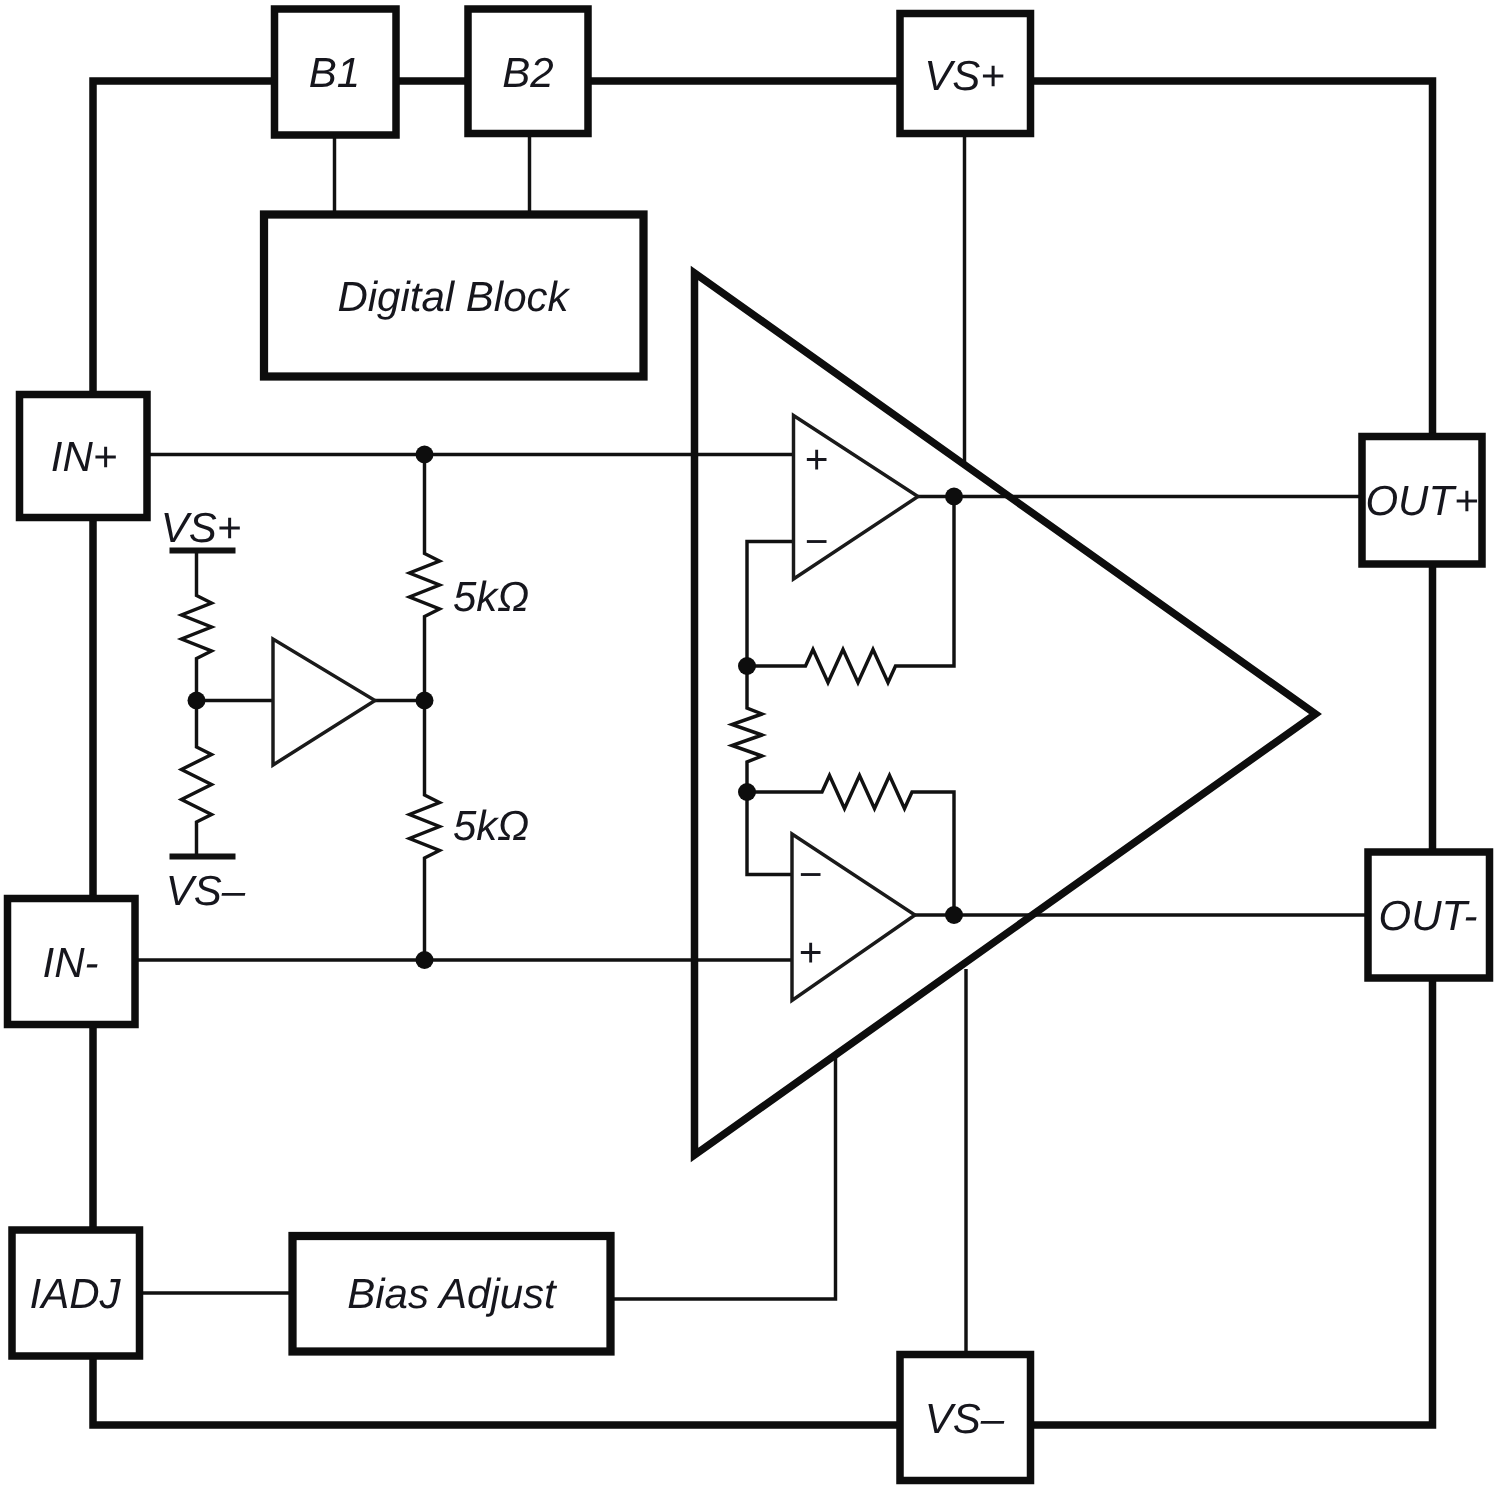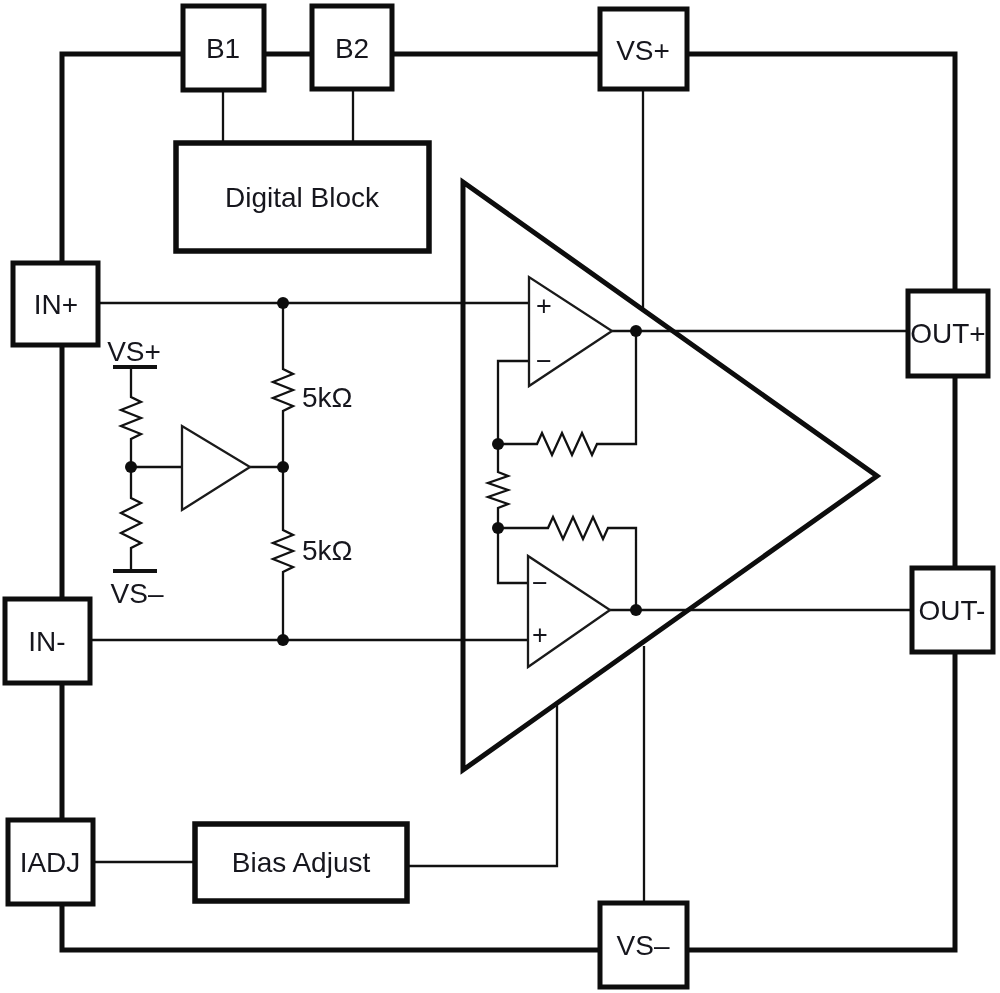--- a/index.html
+++ b/index.html
@@ -1,17 +1,17 @@
 <!DOCTYPE html>
 <html><head>
 <meta charset="utf-8">
 <style>
   html,body{margin:0;padding:0;background:#ffffff;}
   #stage{position:relative;width:1000px;height:993px;background:#ffffff;overflow:hidden;
-         font-family:"Liberation Sans", sans-serif;}
+         font-family:"Liberation Sans", sans-serif;font-style:italic;}
   svg{display:block}
   .wire{fill:none;stroke:#111111;stroke-width:2.3;stroke-linecap:butt;stroke-linejoin:miter;}
   .thick{fill:none;stroke:#0d0d0d;stroke-width:5;stroke-linejoin:miter;}
   .railbar{fill:none;stroke:#111111;stroke-width:4;}
   .termbox{fill:#ffffff;stroke:#0d0d0d;stroke-width:5;}
   .blockbox{fill:#ffffff;stroke:#0d0d0d;stroke-width:5.5;}
   .opamp{fill:#ffffff;stroke:#1a1a1a;stroke-width:2.3;stroke-linejoin:miter;}
   .dot{fill:#0d0d0d;stroke:none;}
   text{fill:#16161d;font-family:"Liberation Sans", sans-serif;}
   .boxlabel{font-size:28px;text-anchor:middle;}

